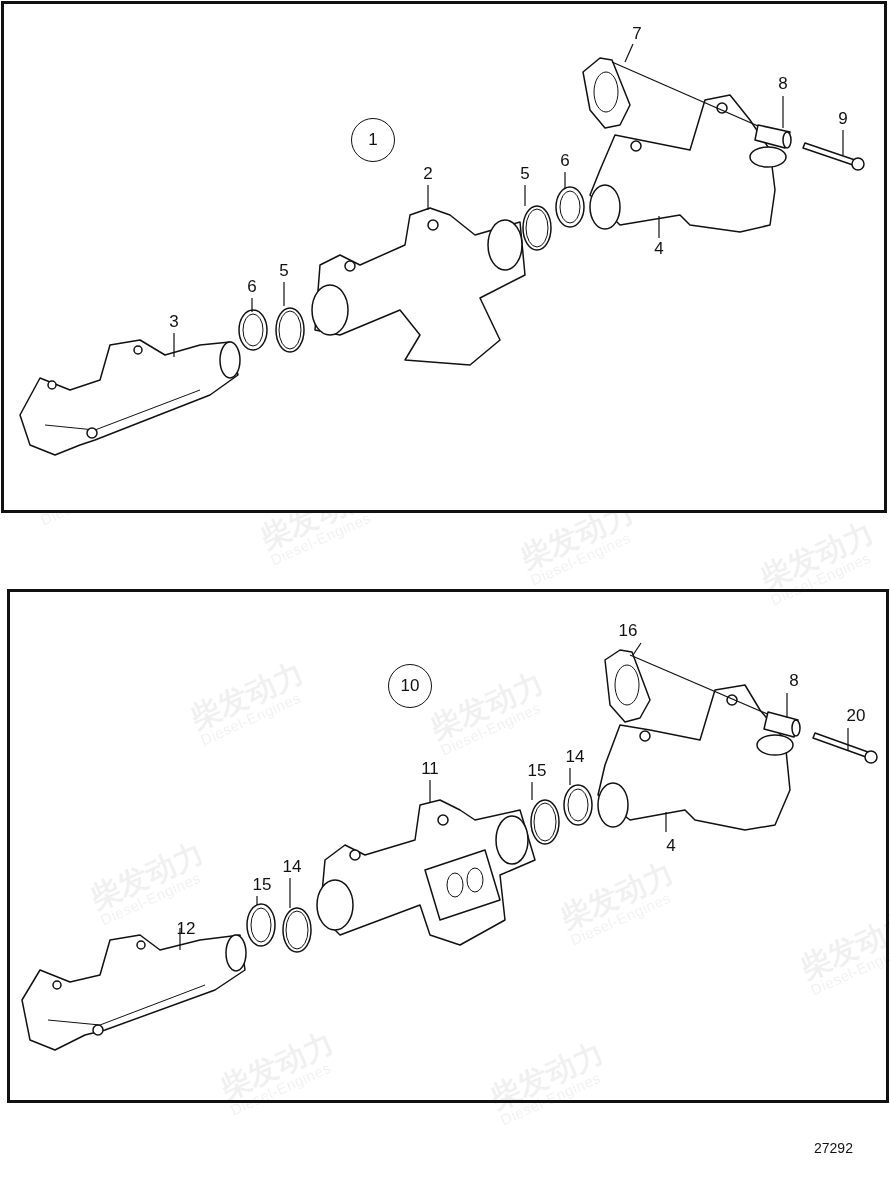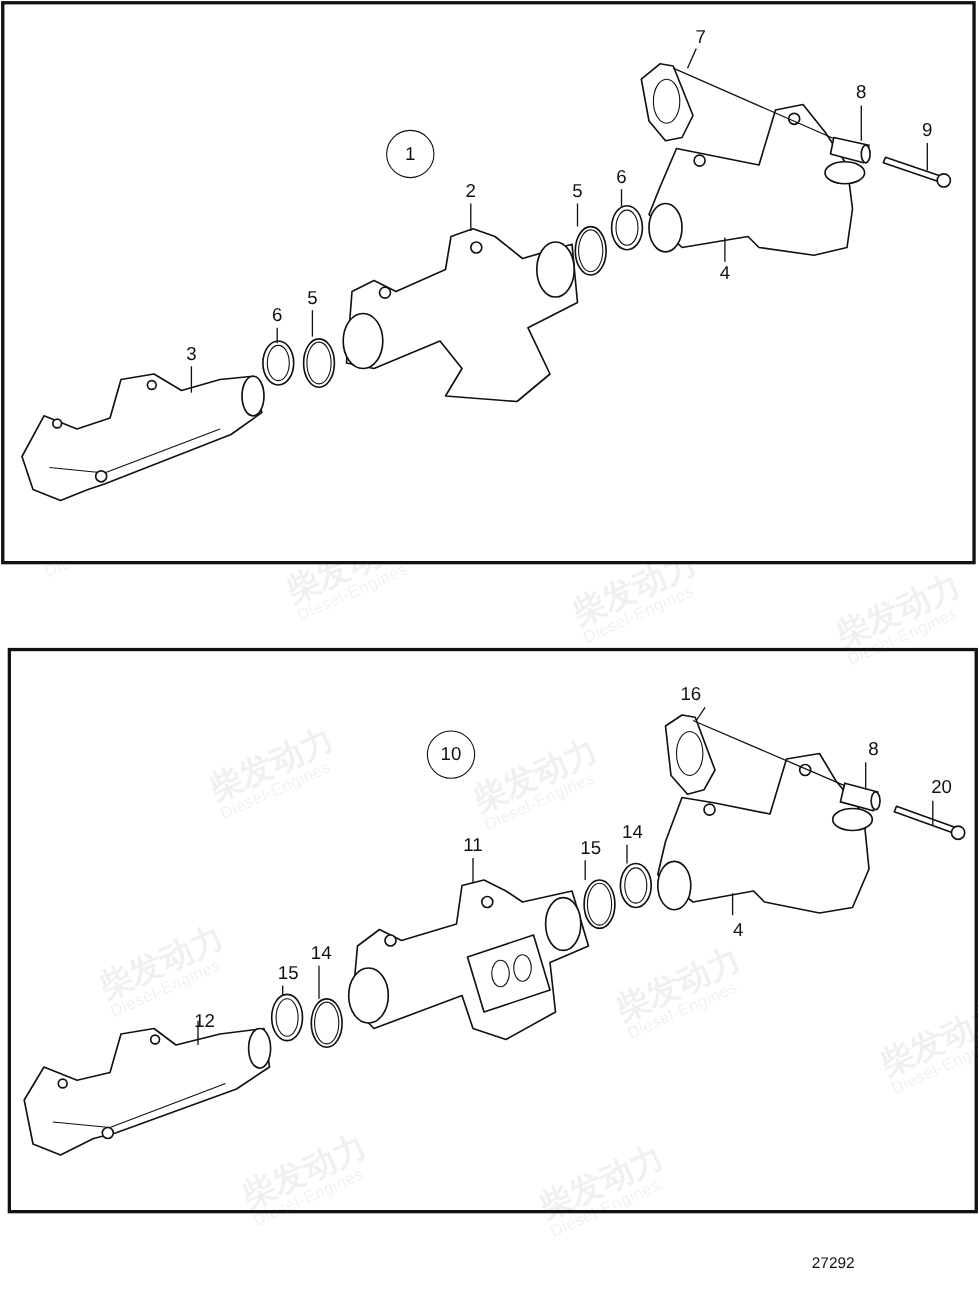--- a/index.html
+++ b/index.html
@@ -6,21 +6,21 @@
   body { width: 890px; height: 1178px; position: relative; overflow: hidden;
          font-family: "Liberation Sans", sans-serif; }
   .panel { position: absolute; border: 3px solid #111; box-sizing: border-box; background: #fff; overflow: hidden; }
   #panel-top { left: 1px; top: 1px; width: 886px; height: 512px; }
   #panel-bottom { left: 7px; top: 589px; width: 882px; height: 514px; }
   svg { position: absolute; left: 0; top: 0; }
   .lbl { position: absolute; font-size: 17px; color: #111; line-height: 1; transform: translateX(-50%); white-space: nowrap; }
   .circ { position: absolute; width: 44px; height: 44px; border: 1.6px solid #111; border-radius: 50%;
           box-sizing: border-box; display: flex; align-items: center; justify-content: center;
           font-size: 17px; color: #111; transform: translate(-50%,-50%); background: transparent; }
-  .figno { position: absolute; left: 738px; top: 1140px; font-size: 14px; color: #111; }
+  .figno { position: absolute; left: 814px; top: 1140px; font-size: 14px; color: #111; }
   .wm { position: absolute; color: rgba(0,0,0,0.06); font-weight: bold; font-size: 30px;
         transform: rotate(-24deg); white-space: nowrap; pointer-events: none; line-height: 1; }
   .wm small { display: block; font-size: 15px; font-weight: normal; letter-spacing: 0.5px; }
   .part path, .part ellipse, .part rect, .part circle, .part line, .part polyline {
         fill: #fff; stroke: #111; stroke-width: 1.5; stroke-linejoin: round; }
   .part .thin { stroke-width: 1; fill: none; }
   .lead { stroke: #111; stroke-width: 1.2; }
 </style>
 </head>
 <body>

